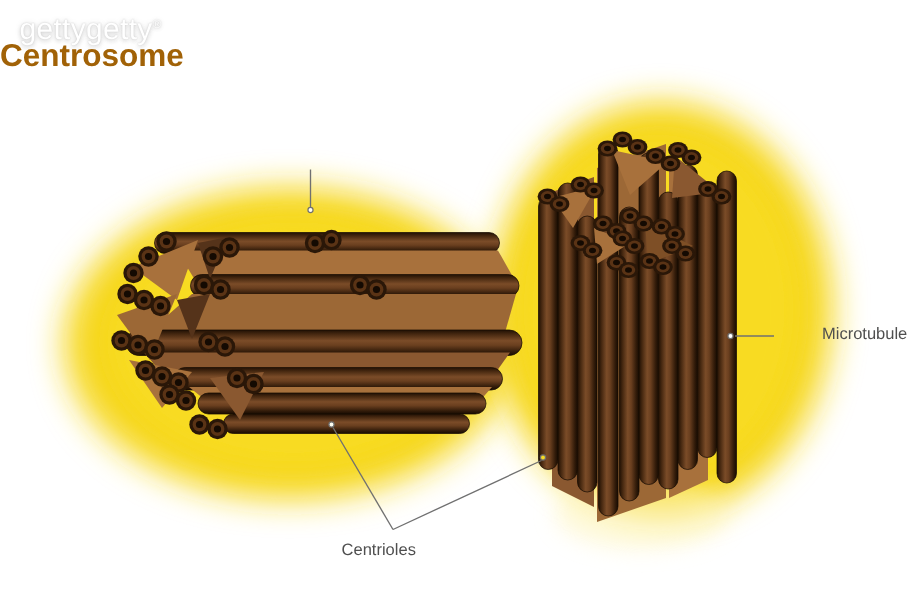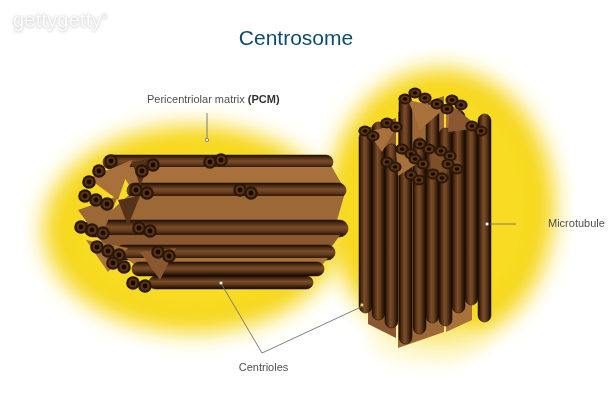--- a/index.html
+++ b/index.html
@@ -17,32 +17,31 @@
     color:#ffffff;
     text-shadow:0 0 1px #c3c3c3, 0 1px 3px #d8d8d8, 0 0 4px #e2e2e2;
     letter-spacing:.2px;
     user-select:none;
   }
   .wm-bold{font-weight:400;}
   .wm-light{font-weight:400;opacity:.96;}
   .wm-reg{font-size:8px;vertical-align:super;}
   .title{
     position:absolute;left:0;top:26px;width:592px;margin:0;
-    text-align:center;
-    font-size:21px;font-weight:400;color:#0c4a6e;
+    font-size:21px;font-weight:700;color:#a16207;
   }
   .label{
     position:absolute;
     font-size:11px;color:#4f4f4f;
     white-space:nowrap;
   }
   .label b{color:#333;font-weight:700;}
   .label-pcm{left:147px;top:93px;}
   .label-microtubule{left:548px;top:217px;}
-  .label-centrioles{left:221px;top:361px;width:85px;text-align:center;}
+  .label-centrioles{left:210px;top:361px;width:85px;text-align:center;}
 </style>
 </head>
 <body>
 
 <div class="canvas">
 
   <svg width="612" height="408" viewBox="0 0 612 408">
     <defs>
       <filter id="blurBig" x="-40%" y="-40%" width="180%" height="180%">
         <feGaussianBlur stdDeviation="11"></feGaussianBlur>
@@ -199,19 +198,18 @@
       <circle cx="362" cy="305" r="1.7" fill="#f8db22" stroke-width="0.8"></circle>
     </g>
   </svg>
 
   <div class="watermark">
     <span class="wm-bold">getty</span><span class="wm-light">getty</span><span class="wm-reg">®</span>
   </div>
 
   <h1 class="title">Centrosome</h1>
 
-  <div class="label label-pcm"><span>Pericentriolar matrix </span><b>(PCM)</b></div>
 
   <div class="label label-microtubule">Microtubule</div>
 
   <div class="label label-centrioles">Centrioles</div>
 
 </div>
 
 </body></html>

